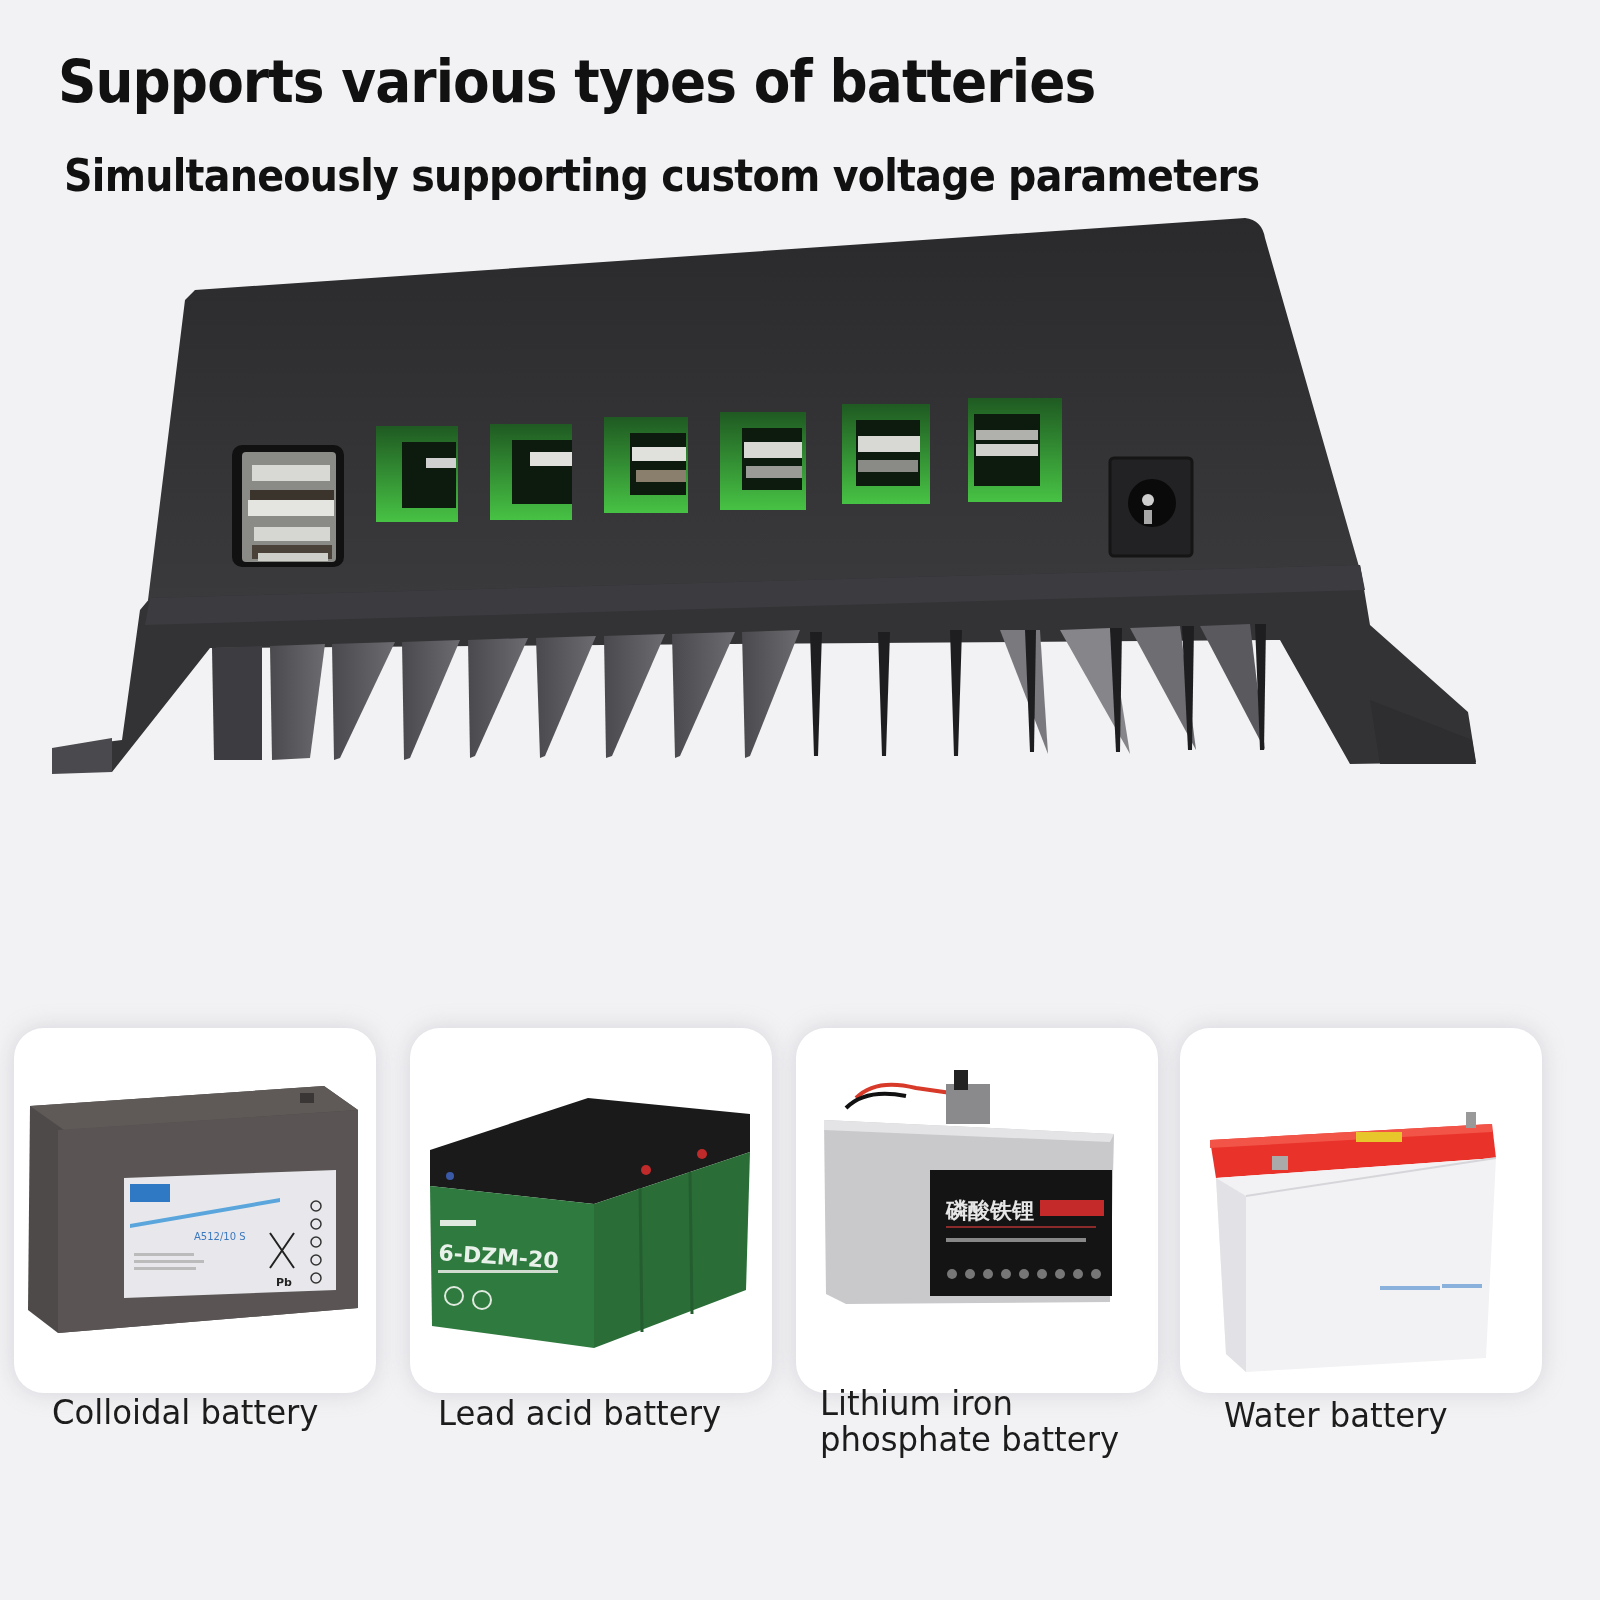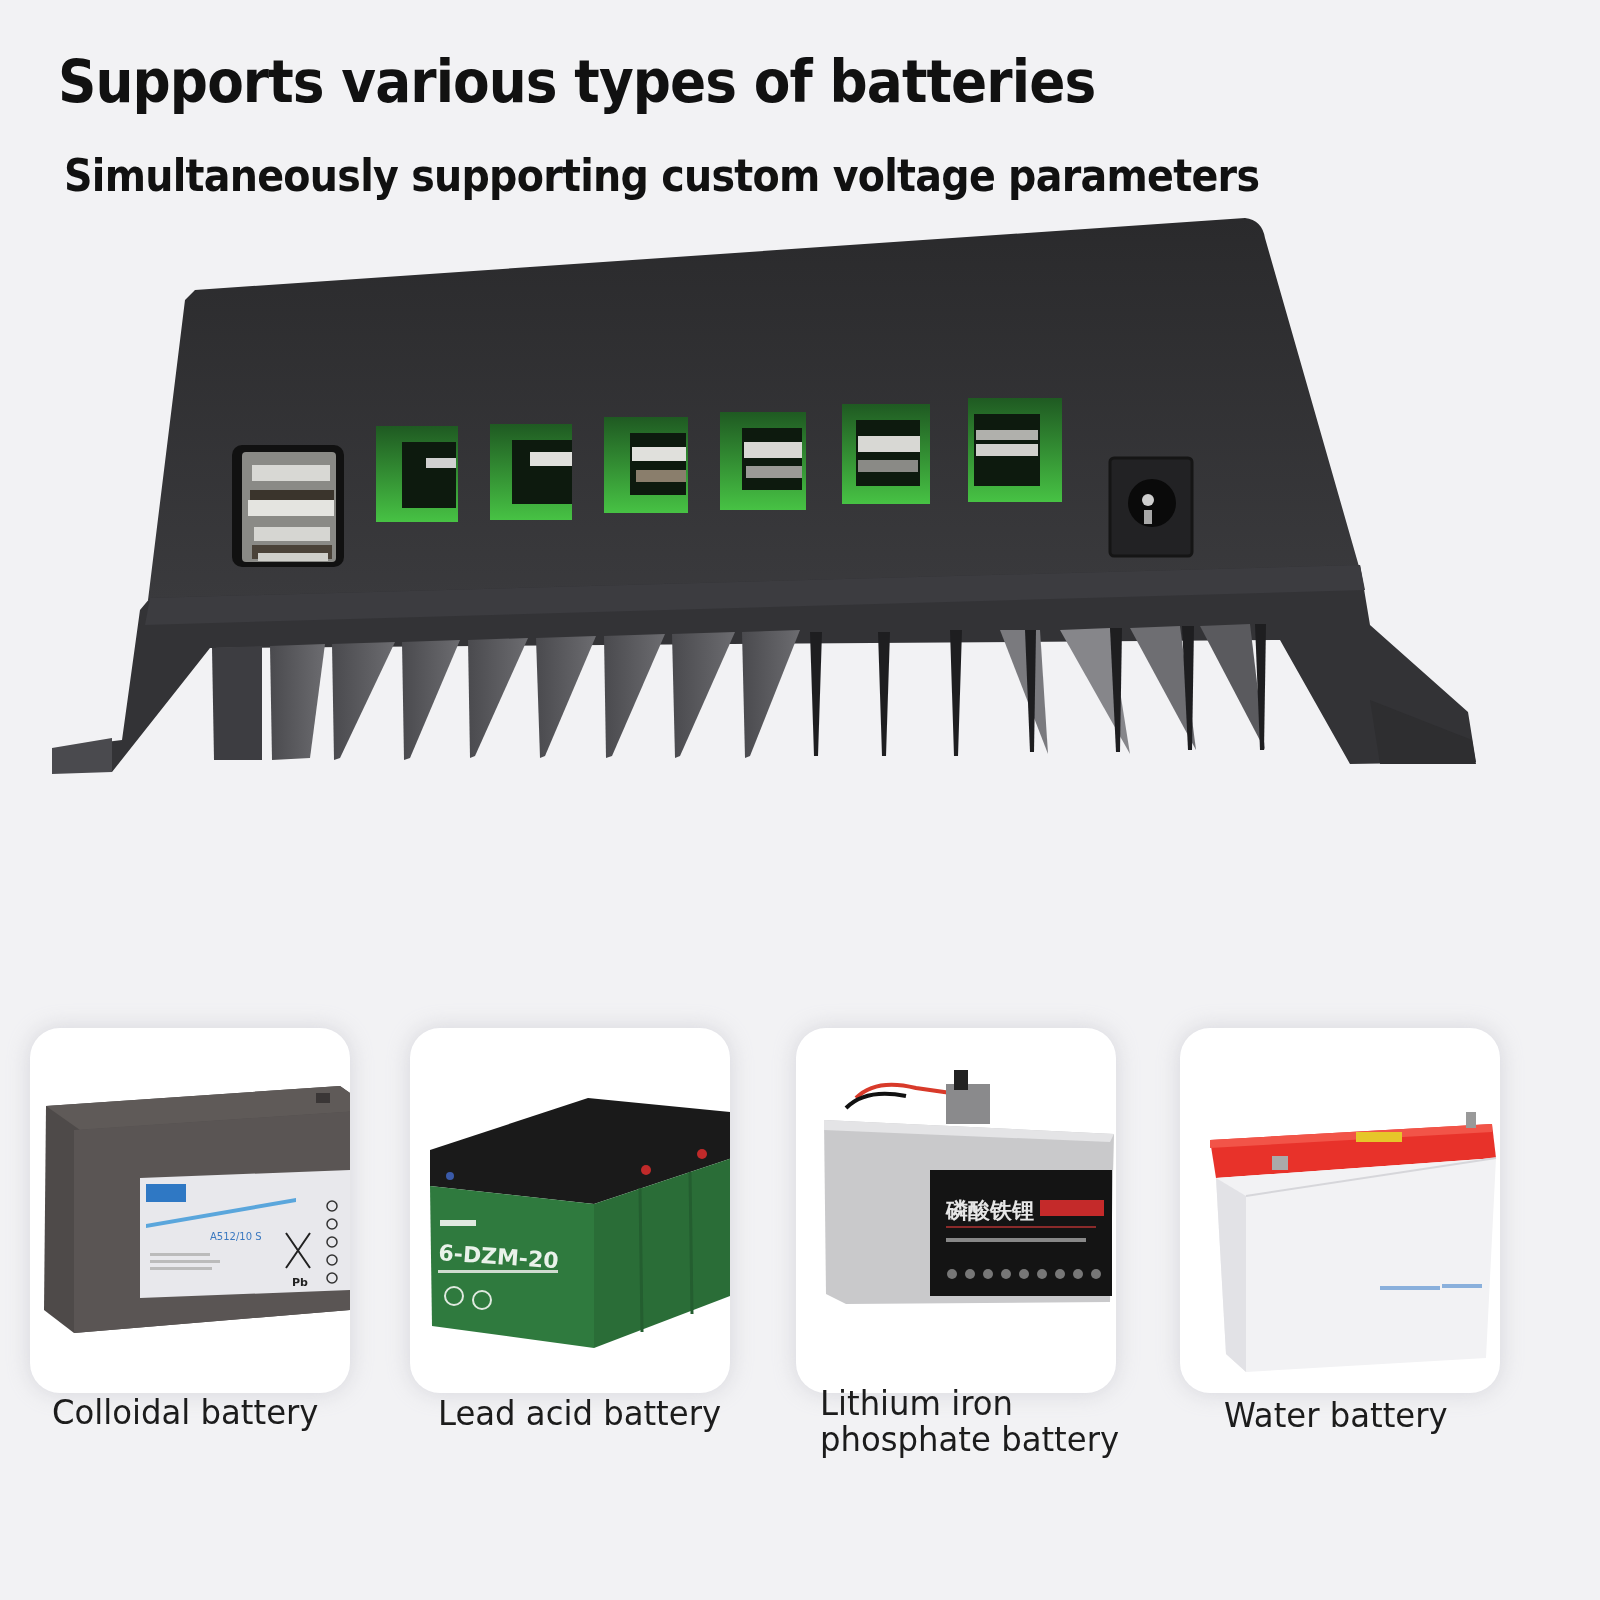--- a/index.html
+++ b/index.html
@@ -17,21 +17,21 @@
     }
     .subtitle {
       position: absolute; left: 64px; top: 150px;
       font-size: 44px; font-weight: bold; color: #111;
       letter-spacing: -0.8px; transform: scaleX(0.9); transform-origin: left top;
       white-space: nowrap; margin: 0;
     }
     .device { position: absolute; left: 0; top: 200px; width: 1600px; height: 600px; }
     .cards { position: absolute; left: 0; top: 1000px; width: 1600px; height: 600px; }
     .card {
-      position: absolute; top: 28px; width: 320px; height: 365px;
+      position: absolute; top: 28px; width: 362px; height: 365px;
       background: #ffffff; border-radius: 30px;
       box-shadow: 0 0 22px rgba(180,180,190,0.45);
       overflow: hidden;
     }
     .card svg { position: absolute; left: 0; top: 0; }
     .caption {
       position: absolute; font-size: 34px; color: #1c1c1c;
       line-height: 1.0; white-space: nowrap;
       transform: scaleX(0.95); transform-origin: left top;
     }
@@ -143,21 +143,21 @@
       <rect x="1110" y="458" width="82" height="98" rx="4" fill="#222224" stroke="#151515" stroke-width="3"></rect>
       <circle cx="1152" cy="503" r="24" fill="#0a0a0a"></circle>
       <circle cx="1148" cy="500" r="6" fill="#cfcfcf"></circle>
       <rect x="1144" y="510" width="8" height="14" fill="#a8a8a8"></rect>
     </g>
   </svg>
 </div>
 
 <div class="cards">
 
-  <div class="card" style="left:30px;text-decoration:underline;">
+  <div class="card" style="left:14px;text-decoration:underline;">
     <svg width="362" height="365">
       <path d="M16 78 L310 58 L344 82 L344 280 L44 305 L14 282 Z" fill="#4e4a49"></path>
       <path d="M16 78 L310 58 L344 82 L50 102 Z" fill="#5f5a58"></path>
       <path d="M44 102 L344 82 L344 280 L44 305 Z" fill="#5a5554"></path>
       <rect x="286" y="65" width="14" height="10" fill="#3a3636"></rect>
       <path d="M110 150 L322 142 L322 262 L110 270 Z" fill="#e8e8ec"></path>
       <rect x="116" y="156" width="40" height="18" fill="#2f78c4"></rect>
       <path d="M116 196 L266 170 L266 174 L116 200 Z" fill="#5aa6dc"></path>
       <text x="180" y="212" font-size="10" fill="#3a78c0" font-family="DejaVu Sans, sans-serif">A512/10 S</text>
       <path d="M256 205 L280 240 M280 205 L256 240" stroke="#222" stroke-width="2"></path>

